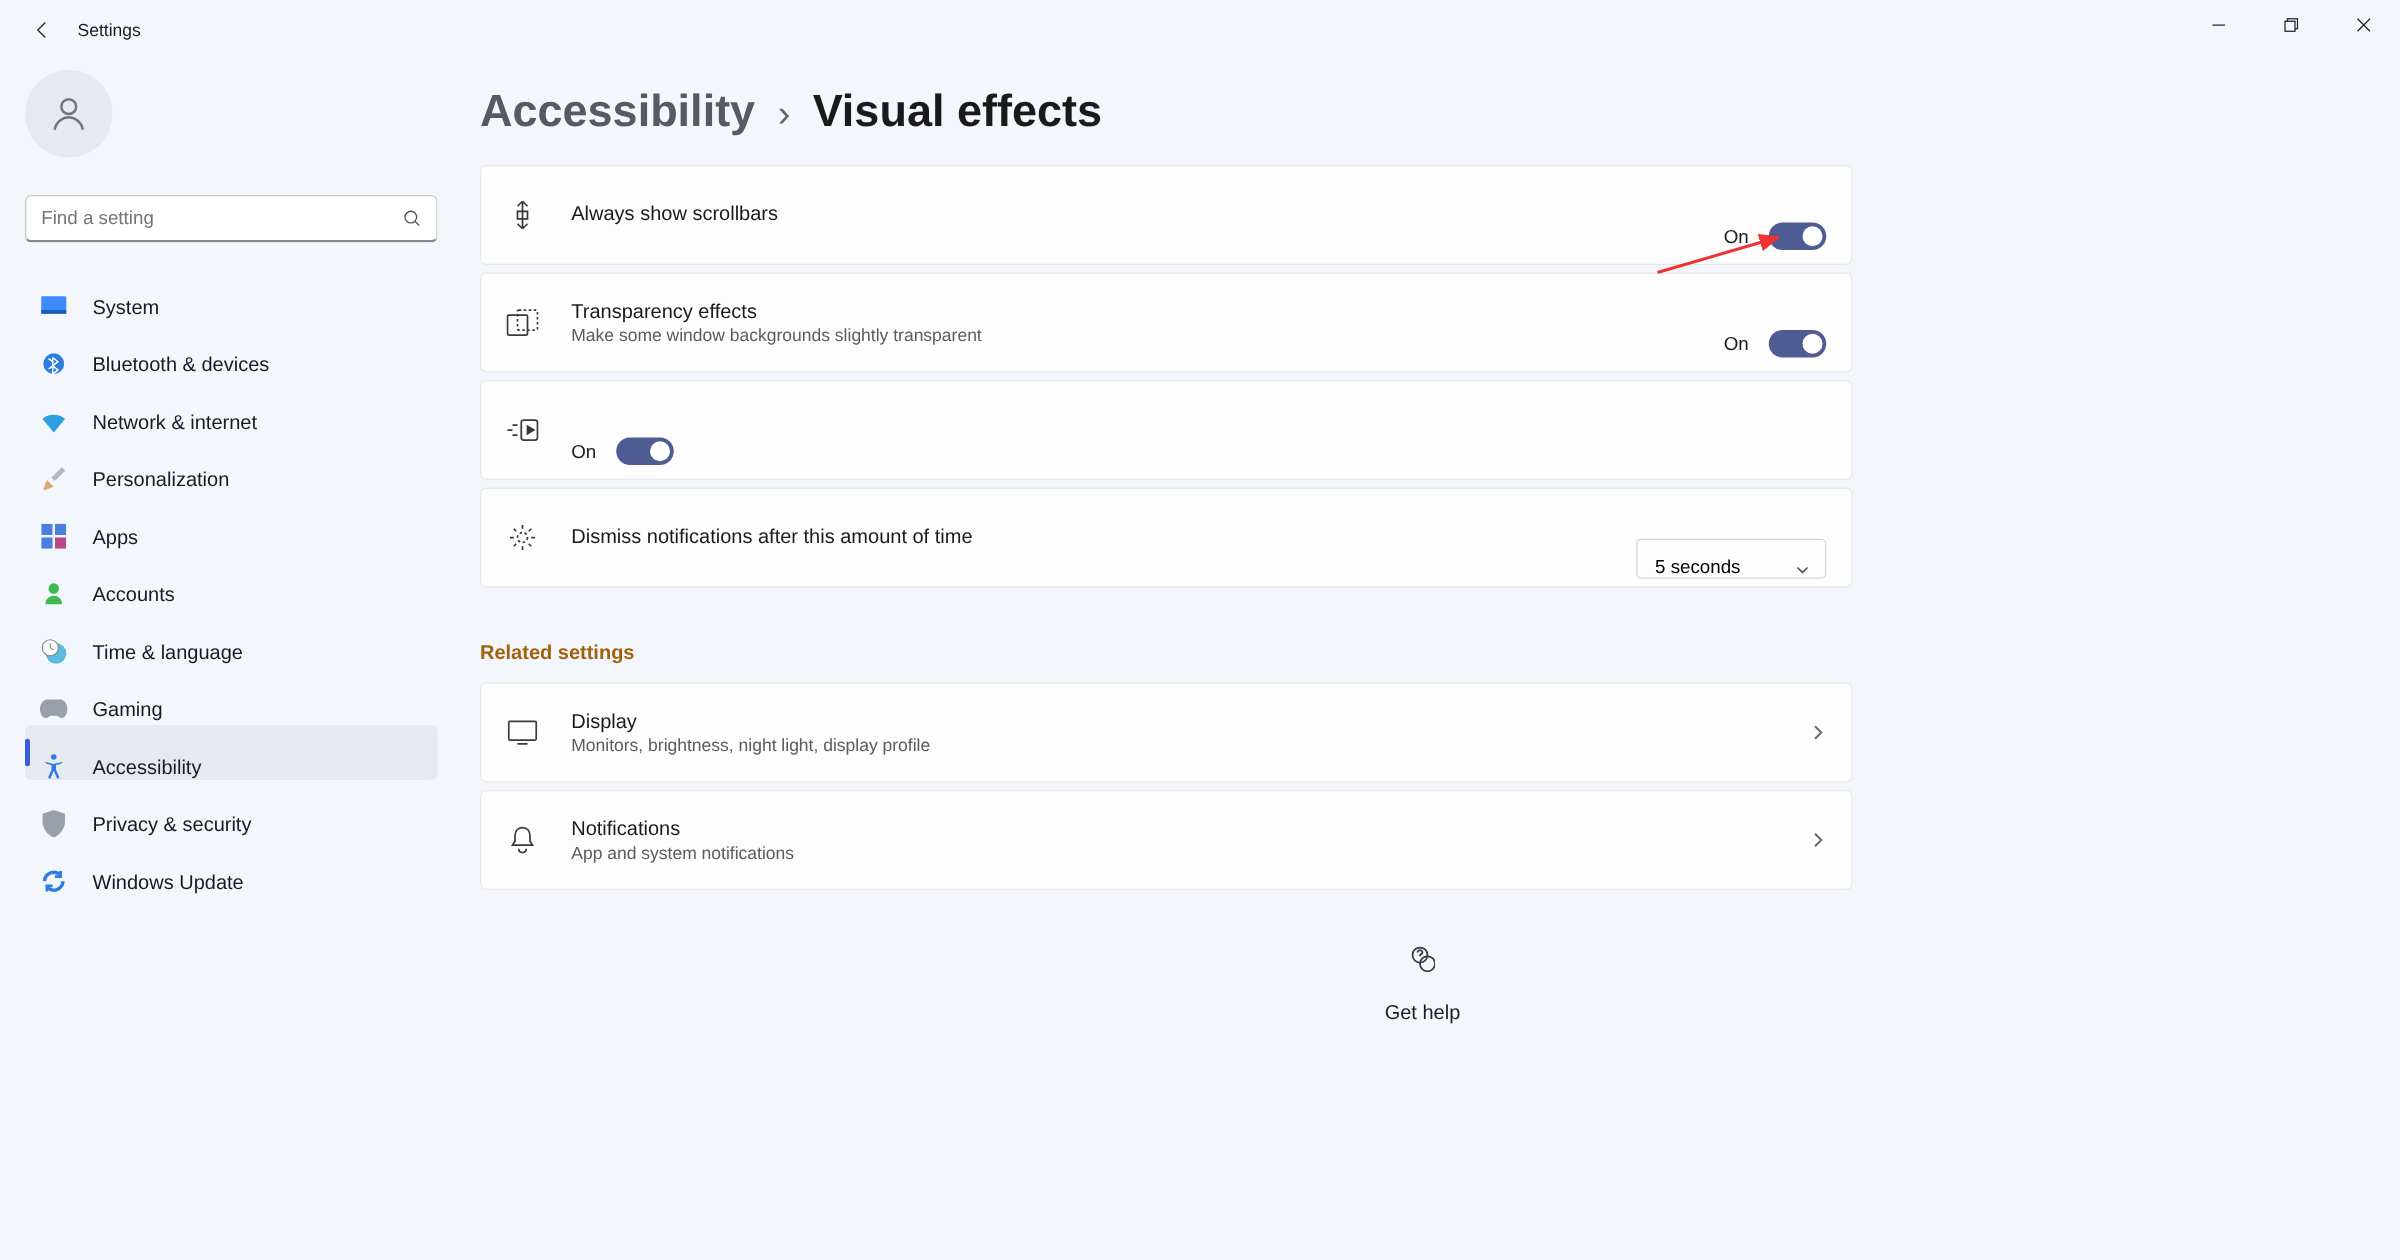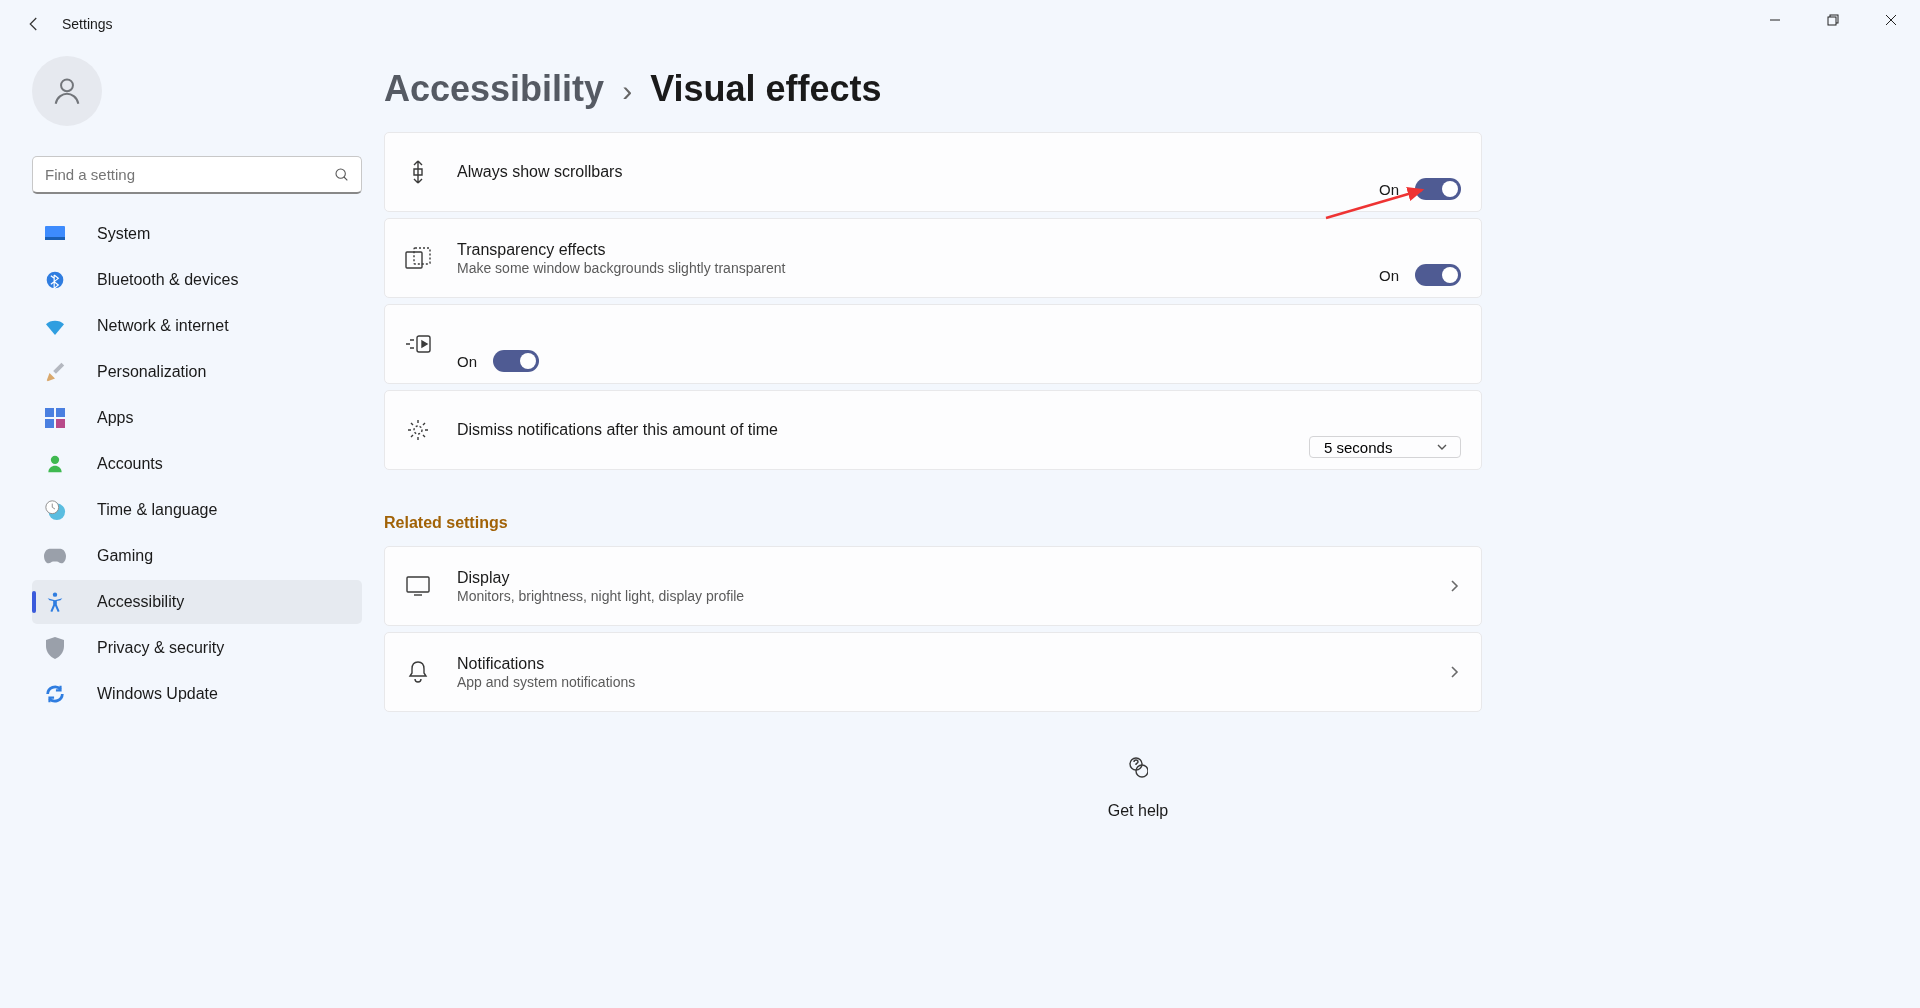--- a/index.html
+++ b/index.html
@@ -9,28 +9,28 @@
     .titlebar { display: flex; align-items: center; height: 48px; padding-left: 14px; text-align: center; }
     .back-btn { width: 40px; height: 40px; display: flex; align-items: center; justify-content: center; cursor: pointer; border-radius: 4px; }
     .app-title { margin-left: 8px; font-size: 14px; color: #1a1a1a; }
     .win-controls { position: absolute; top: 0; right: 0; display: flex; }
     .win-btn { width: 58px; height: 40px; display: flex; align-items: center; justify-content: center; cursor: pointer; }
 
     
     .app-body { display: flex; height: calc(100% - 48px); }
 
     
-    .sidebar { width: 370px; padding: 8px 10px 0 32px; flex-shrink: 0; }
+    .sidebar { width: 370px; padding: 8px 10px 0 20px; flex-shrink: 0; }
     .avatar { width: 70px; height: 70px; border-radius: 50%; background: #e6e9ef; display: flex; align-items: center; justify-content: center; margin-bottom: 30px; }
     .search-wrap { position: relative; margin-bottom: 18px; width: 330px; }
     .search-input { width: 100%; height: 38px; border: 1px solid #c8c8c8; border-bottom: 2px solid #888; border-radius: 5px; padding: 0 40px 0 12px; font-size: 15px; background: #fff; outline: none; }
     .search-icon-pos { position: absolute; right: 12px; top: 50%; transform: translateY(-50%); }
 
     .nav { display: flex; flex-direction: column; gap: 2px; width: 330px; }
-    .nav-item { display: flex; align-items: center; height: 44px; padding-left: 12px; border-radius: 5px; cursor: pointer; font-size: 16px; color: #1a1a1a; position: relative; gap: 11px; }
+    .nav-item { display: flex; align-items: flex-end; height: 44px; padding-left: 12px; border-radius: 5px; cursor: pointer; font-size: 16px; color: #1a1a1a; position: relative; }
     .nav-item.active { background: #e6eaf0; }
     .nav-item.active::before { content: ""; position: absolute; left: 0; top: 11px; bottom: 11px; width: 3.5px; background: #3b5bdb; border-radius: 2px; }
     .nav-icon { width: 22px; height: 22px; margin-right: 20px; display: flex; align-items: center; justify-content: center; }
 
     
     .main { flex: 1; padding: 20px 30px 0 14px; overflow-y: scroll; height: 100%; }
     .main::-webkit-scrollbar { width: 16px; }
     .main::-webkit-scrollbar-track { background: #f0f3f9; }
     .main::-webkit-scrollbar-thumb { background: #c8cbd0; border-radius: 8px; border: 4px solid #f0f3f9; }
 
@@ -45,21 +45,21 @@
     .card-icon { width: 26px; display: flex; align-items: center; justify-content: center; margin-right: 26px; color: #444; }
     .card-text { flex: 1; }
     .card-title { font-size: 16px; color: #1a1a1a; }
     .card-sub { font-size: 14px; color: #5b5b5b; margin-top: 1px; }
     .card-right { display: flex; align-items: center; gap: 16px; margin-top: 34px; }
     .toggle-label { font-size: 15px; color: #1a1a1a; }
 
     .toggle { width: 46px; height: 22px; background: #4f5b93; border-radius: 11px; position: relative; cursor: pointer; }
     .toggle.on::after { content: ""; position: absolute; right: 3px; top: 3px; width: 16px; height: 16px; background: #fff; border-radius: 50%; }
 
-    .dropdown { height: 22px; min-width: 152px; border: 1px solid #d4d4d6; border-radius: 4px; background: #fdfdfe; display: flex; align-items: center; justify-content: space-between; padding: 0 12px 0 14px; font-size: 15px; cursor: pointer; }
+    .dropdown { height: 32px; min-width: 152px; border: 1px solid #d4d4d6; border-radius: 4px; background: #fdfdfe; display: flex; align-items: flex-end; justify-content: space-between; padding: 0 12px 0 14px; font-size: 15px; cursor: pointer; }
 
     .section-heading { font-size: 16px; font-weight: 600; margin: 44px 0 14px 0; color: #a16207; }
     .chevron-right { margin-left: auto; color: #6a6a6a; }
 
     .help-row { display: flex; align-items: center; gap: 24px; margin-top: 44px; padding-left: 2px; flex-direction: column; }
     .help-text { font-size: 16px; color: #1a1a1a; }
 
     
     .arrow-annot { position: absolute; left: 1322px; top: 186px; pointer-events: none; }
 

